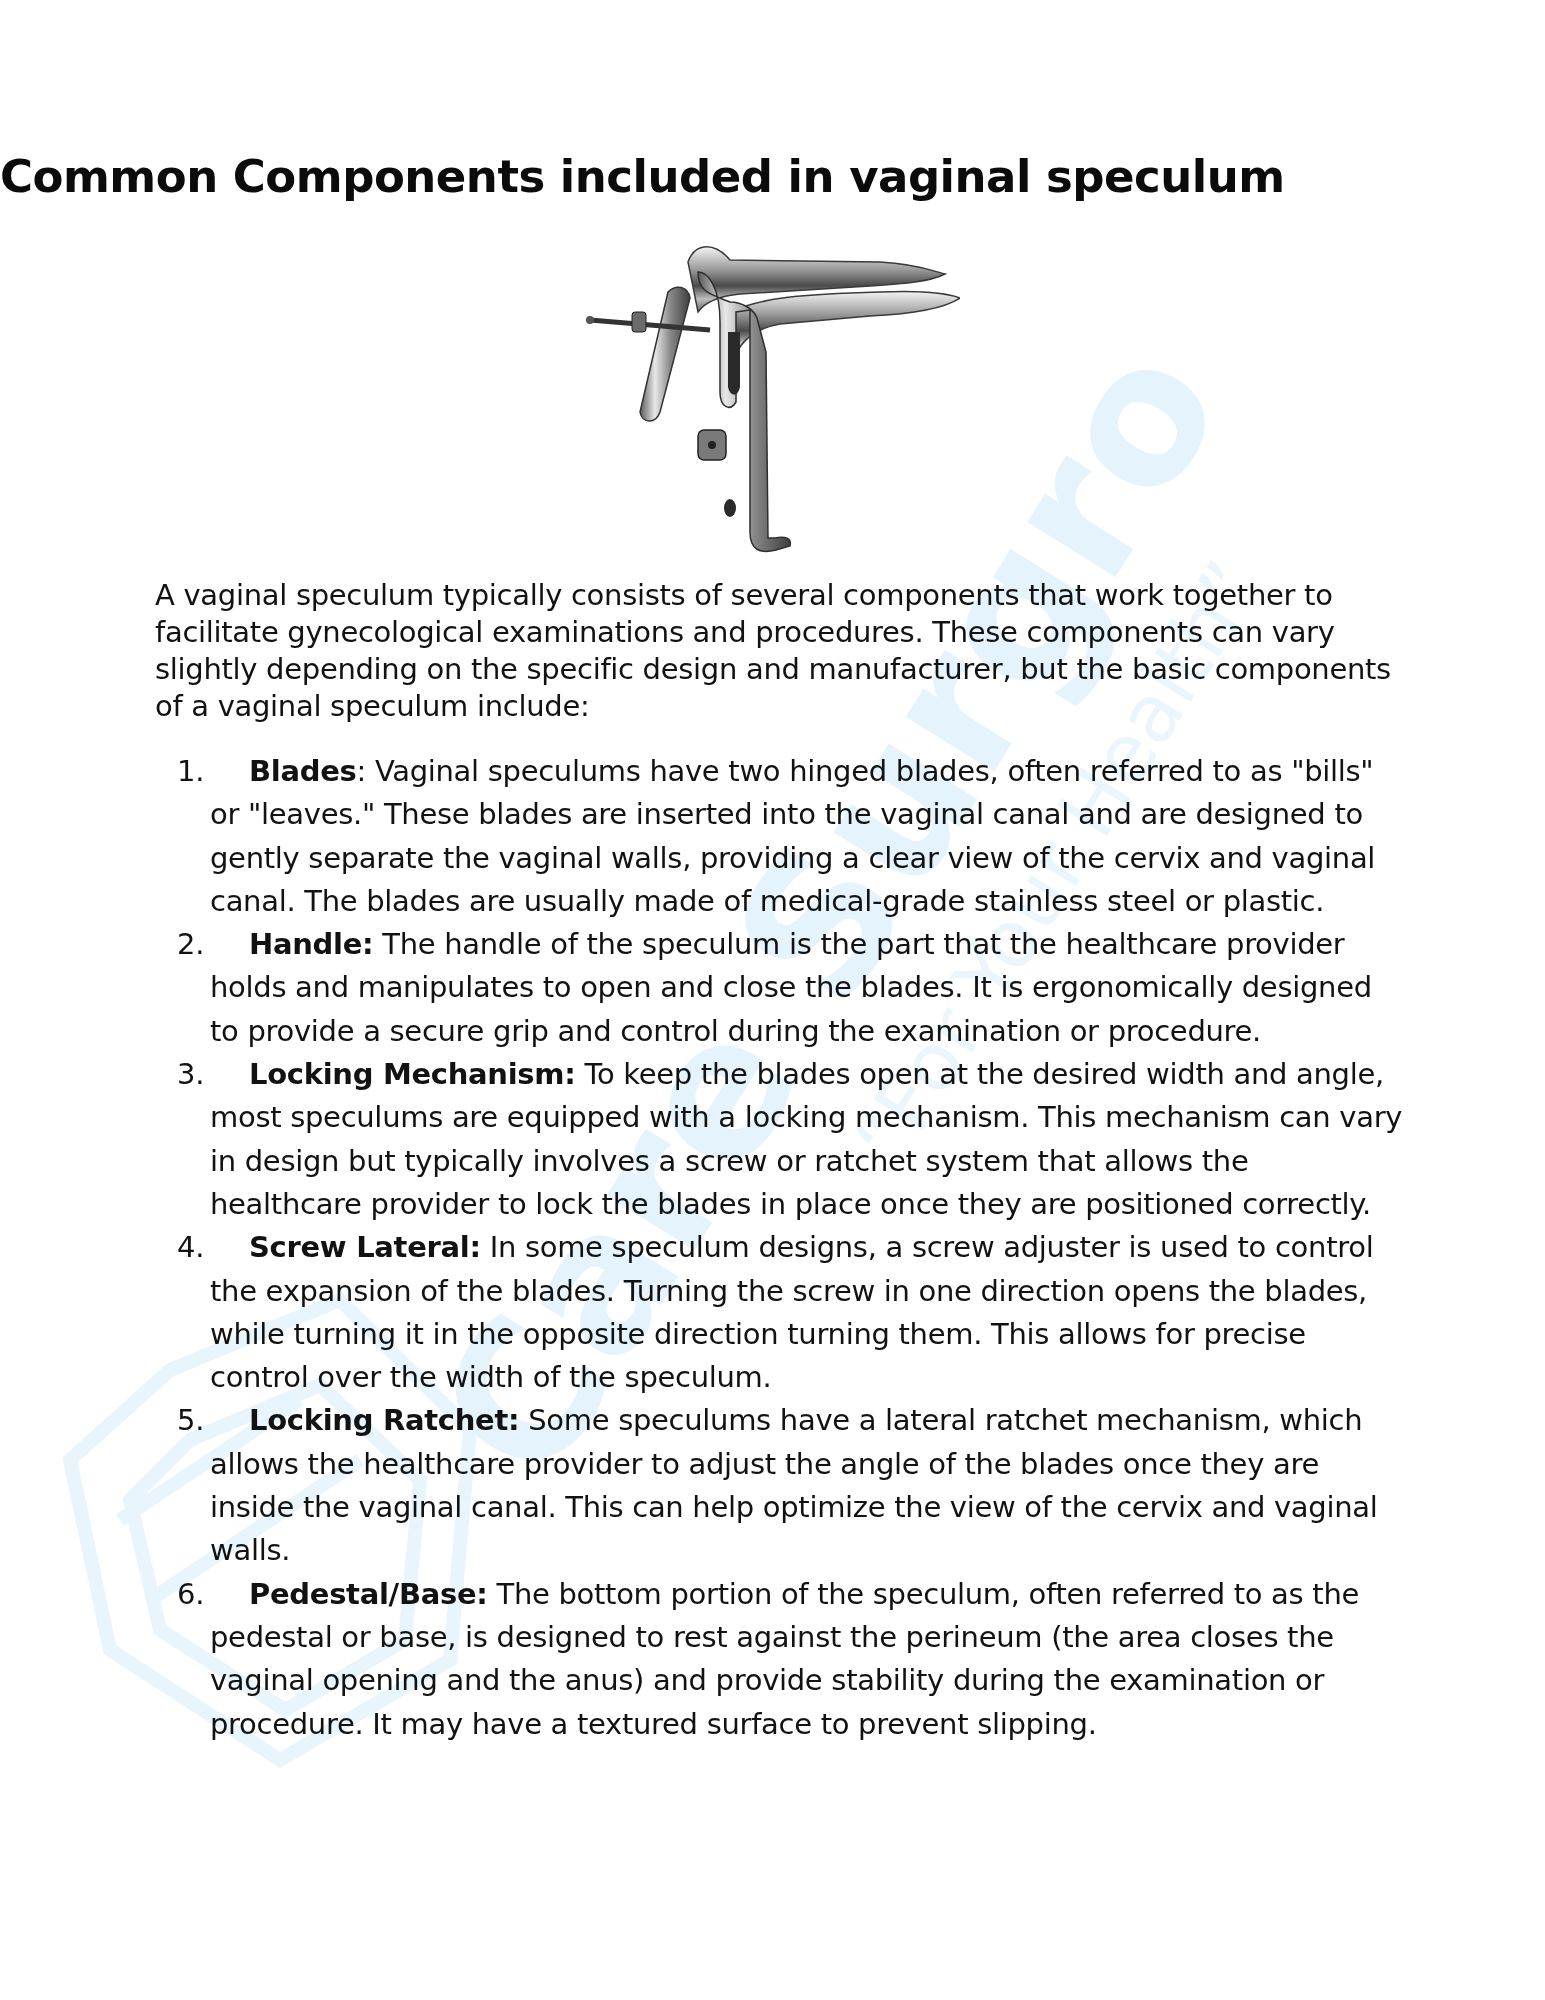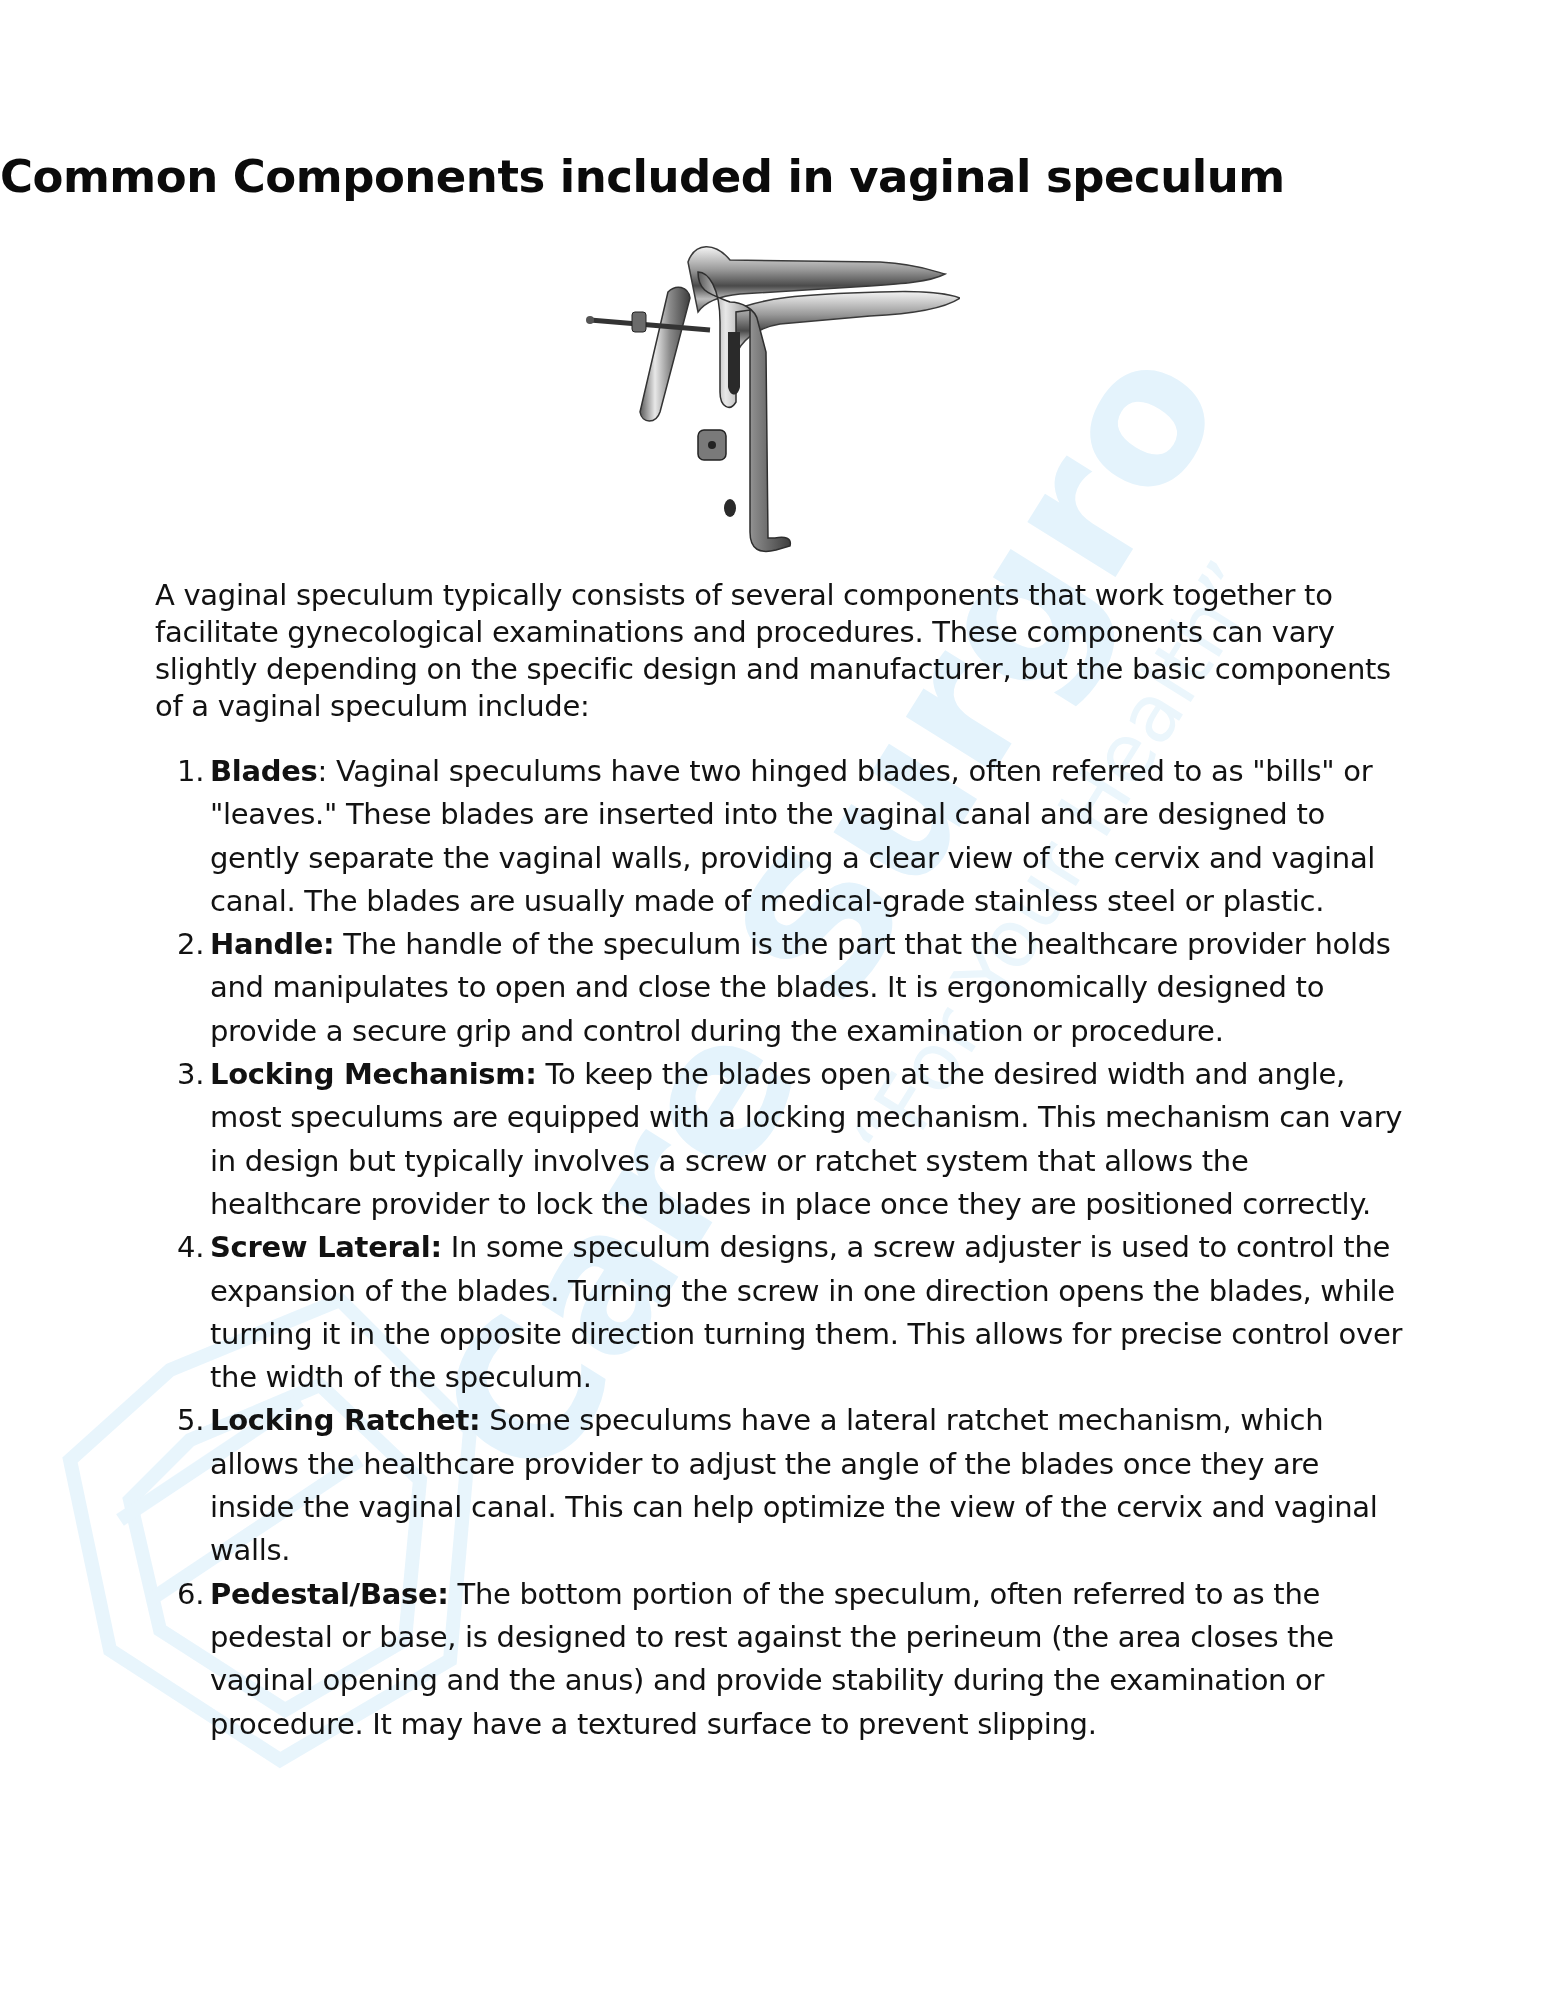--- a/index.html
+++ b/index.html
@@ -17,21 +17,21 @@
 
   .figure { position: absolute; left: 580px; top: 232px; width: 380px; height: 340px; }
 
   .intro { position: absolute; left: 155px; top: 577px; width: 1250px;
            font-size: 29px; line-height: 37px; margin: 0; letter-spacing: -0.3px; }
 
   .list { position: absolute; left: 155px; top: 750px; width: 1250px; margin: 0; padding: 0; list-style: none; }
   .list li { position: relative; padding-left: 55px; font-size: 29px; line-height: 43.3px;
              letter-spacing: -0.3px; }
   .list .num { position: absolute; left: 22px; top: 0; }
-  .list .term { font-weight: bold; }
+  .list .term { font-weight: bold; margin-left: 39px; }
 </style>
 </head>
 <body>
 
 <svg class="watermark" viewBox="0 0 1545 2000" xmlns="http://www.w3.org/2000/svg">
   <g transform="translate(820,1050) rotate(-58)" fill="#e4f3fc">
     <text x="-520" y="0" font-family="DejaVu Sans, sans-serif" font-weight="bold" font-size="190">Care</text>
     <text x="40" y="0" font-family="DejaVu Sans, sans-serif" font-weight="bold" font-size="190">Surgro</text>
     <text x="-60" y="130" font-family="DejaVu Sans, sans-serif" font-size="80" fill="#ebf6fc">“For Your Health”</text>
   </g>

